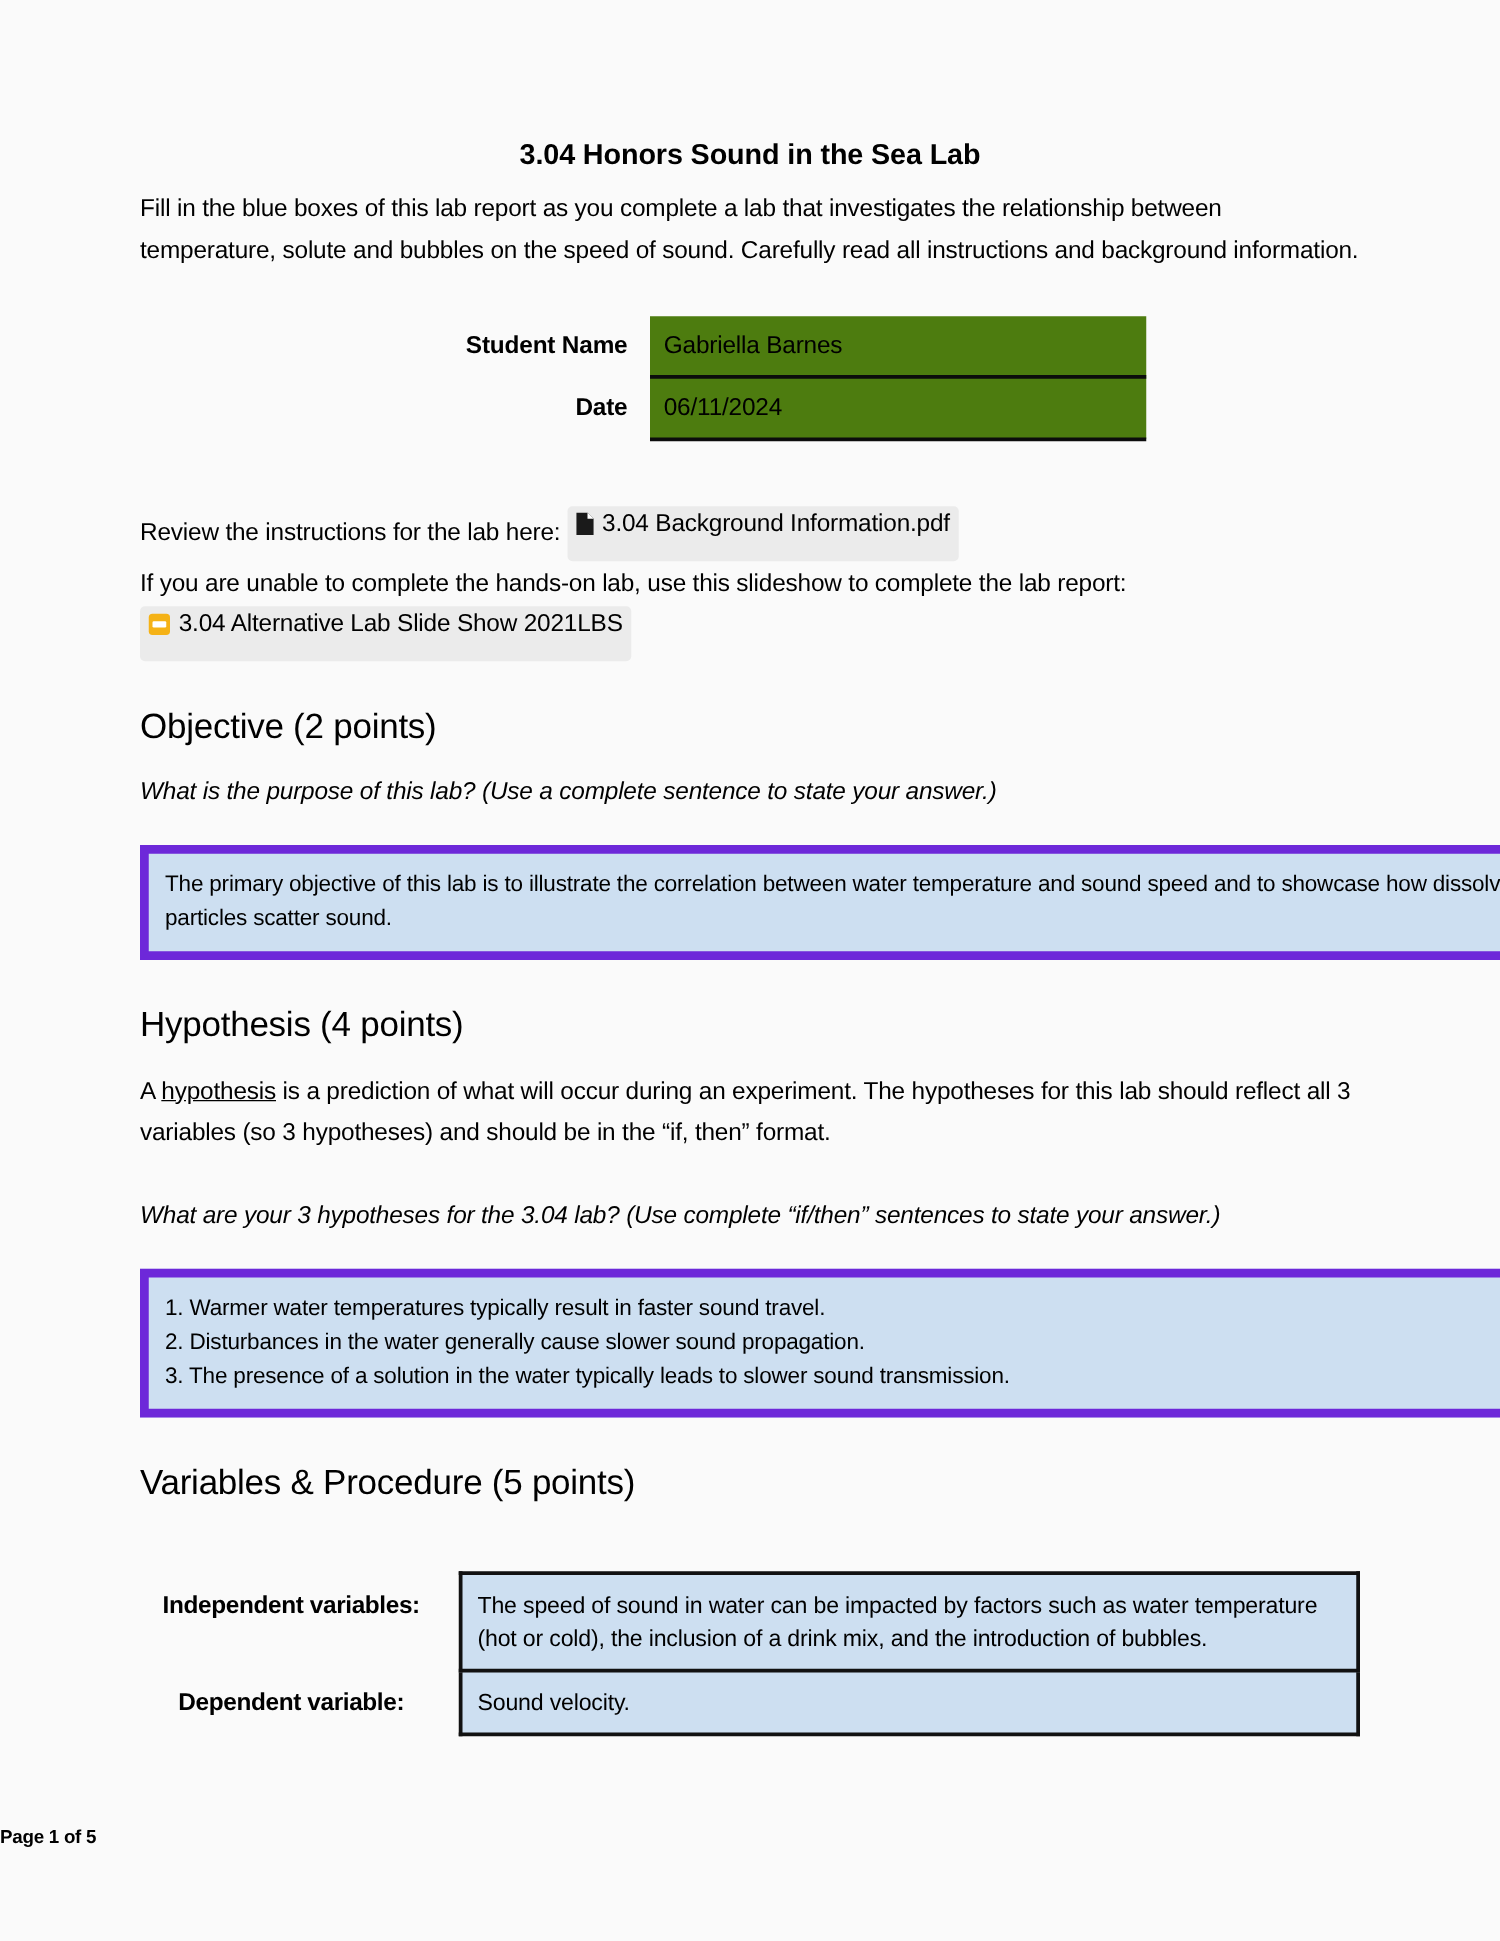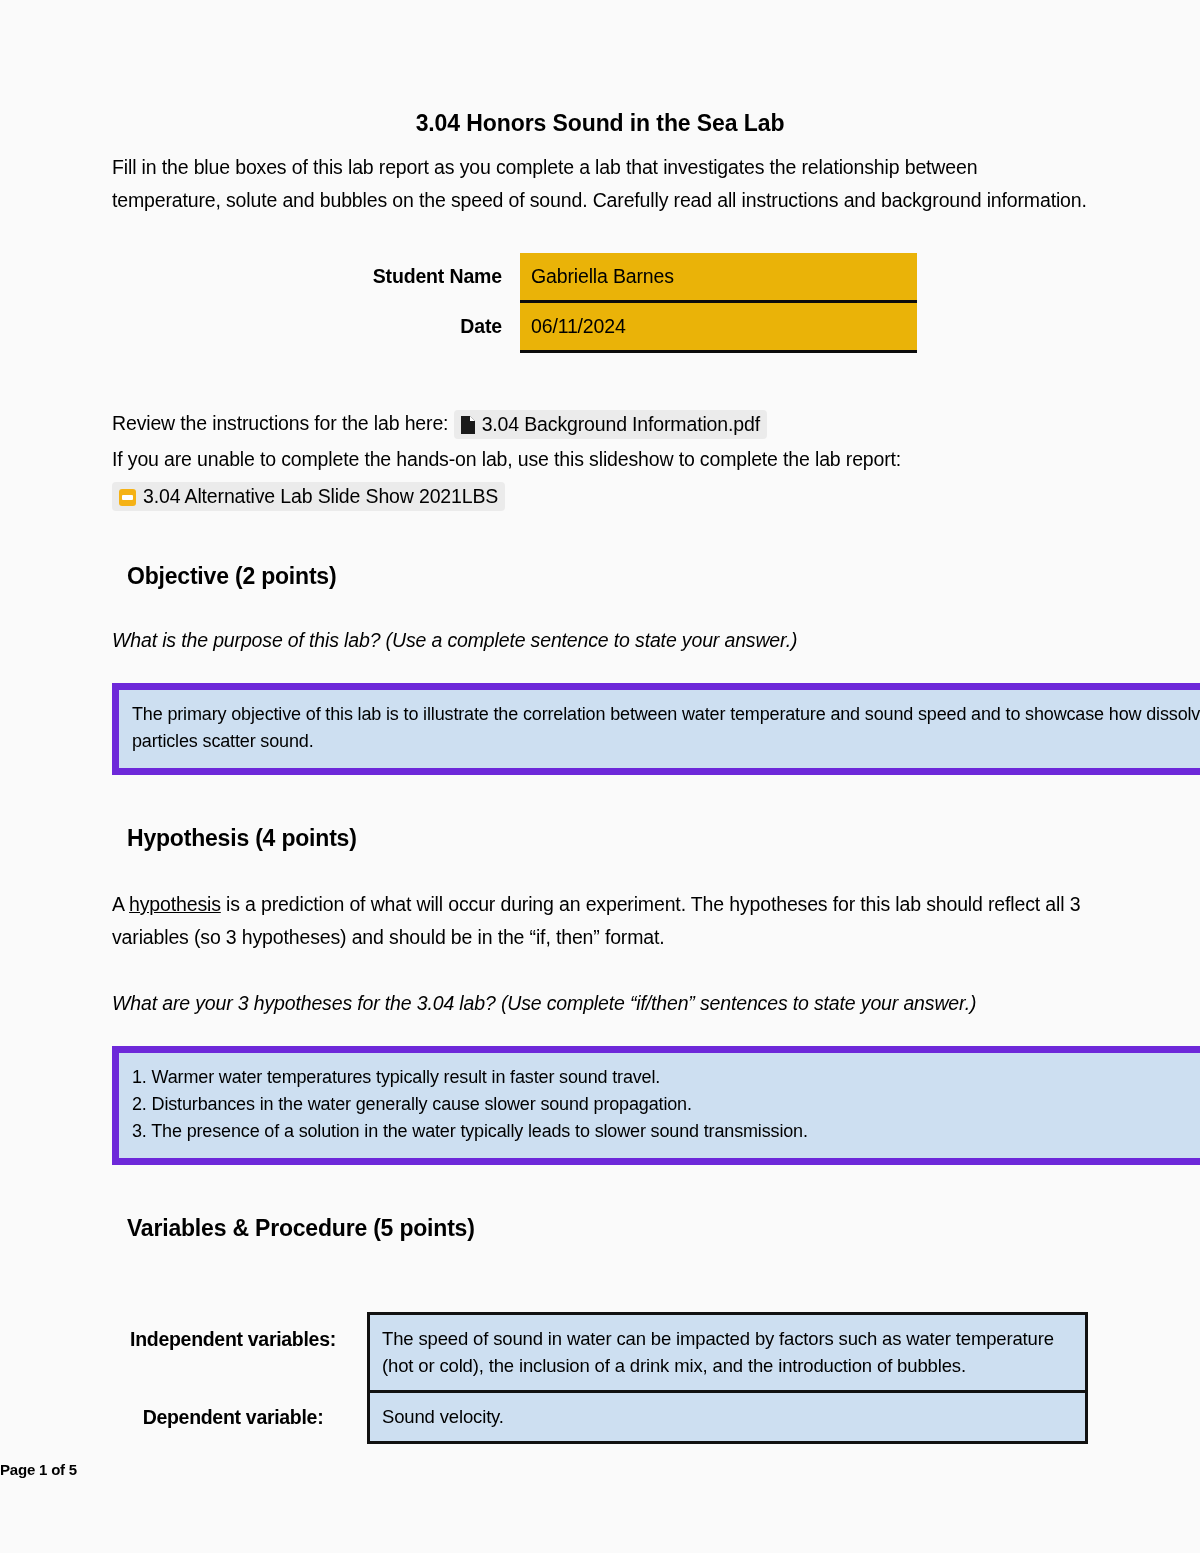--- a/index.html
+++ b/index.html
@@ -72,41 +72,41 @@
   .info-label {
     width: 183px;
     font-size: 19.5px;
     font-weight: bold;
     text-align: right;
     padding-right: 18px !important;
     letter-spacing: -0.15px;
     height: 47px;
   }
   .info-value {
-    background: #eab308;
+    background: #4d7c0f;
     border-bottom: 3px solid #0c0c0c;
     font-size: 19.5px;
     height: 47px;
     padding-left: 11px !important;
     letter-spacing: -0.15px;
   }
 
   
   .links-block { margin-top: 52px; }
   .link-line {
     font-size: 19.5px;
     line-height: 36px;
     letter-spacing: -0.15px;
     white-space: nowrap;
   }
   .chip {
     display: inline-block;
     background: #ebebeb;
     border-radius: 4px;
-    padding: 2px 7px 3px 7px;
+    padding: 2px 7px 18px 7px;
     line-height: 24px;
     vertical-align: middle;
   }
   .chip-text { letter-spacing: -0.15px; }
   .icon-pdf {
     display: inline-block;
     width: 14px;
     height: 18px;
     vertical-align: -3px;
     margin-right: 7px;
@@ -127,24 +127,24 @@
     left: 3px;
     top: 6px;
     width: 11px;
     height: 5px;
     background: #ffffff;
     border-radius: 1px;
   }
 
   
   .section-h {
-    font-size: 23px;
-    font-weight: bold;
+    font-size: 28px;
+    font-weight: normal;
     letter-spacing: -0.2px;
-    margin: 15px;
+    margin: 0;
     line-height: 1.25;
   }
 
   
   .answer-box {
     background: #cddff1;
     border: 7px solid #6d28d9;
     box-sizing: border-box;
     padding: 11px 13px 13px 13px;
     font-size: 18px;

